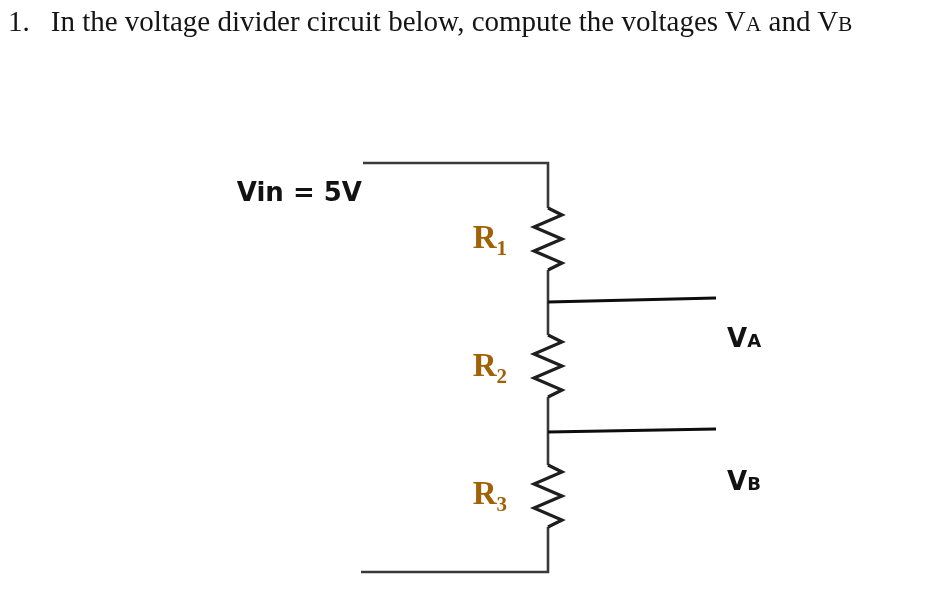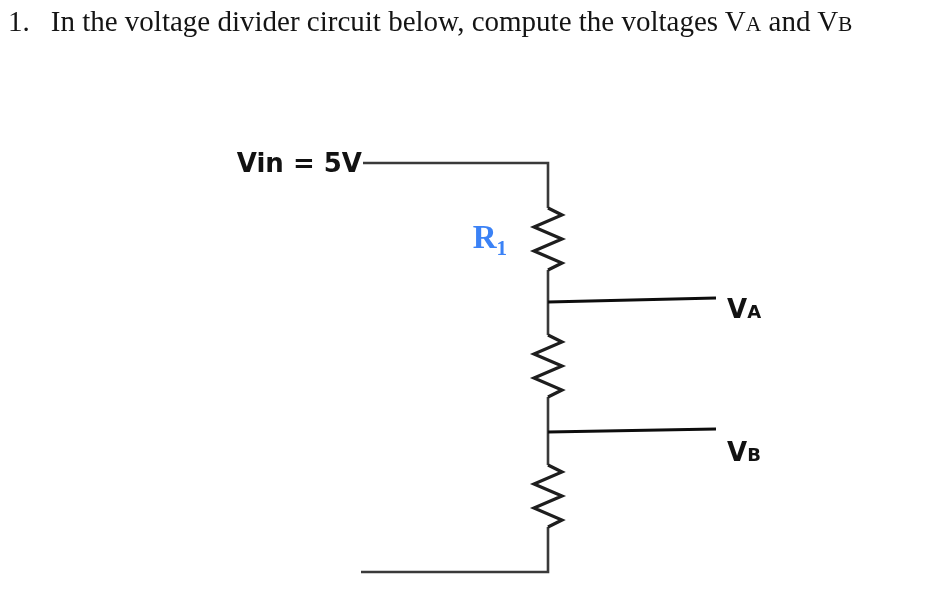--- a/index.html
+++ b/index.html
@@ -29,38 +29,39 @@
 
   
   .circuit-svg { position: absolute; left: 0; top: 0; }
 
   .node-label {
     position: absolute;
     font-family: "DejaVu Sans", sans-serif;
     font-weight: bold;
     color: #121212;
     white-space: nowrap;
+    margin-top: 29px;
   }
   .vin-label  { left: 200px; top: 150px; width: 162px; text-align: right; font-size: 26px; line-height: 27px; }
   .gnd-label  { left: 240px; top: 558px; width: 118px; text-align: right; font-size: 28px; line-height: 28px; }
   .tap-label  { font-size: 26px; line-height: 26px; }
   .va-label   { left: 727px; top: 296px; }
   .vb-label   { left: 727px; top: 439px; }
   .tap-label .sub-cap { font-size: 18px; }
 
   .res-label {
     position: absolute;
     left: 430px;
     width: 77px;
     text-align: right;
     font-family: "Liberation Serif", serif;
     font-weight: bold;
     font-size: 33px;
     line-height: 36px;
-    color: #3b82f6;
+    color: #a16207;
     white-space: nowrap;
   }
   .res-label .res-sub { font-size: 21px; vertical-align: -7px; }
   .r1-label { top: 219px; }
   .r2-label { top: 347px; }
   .r3-label { top: 475px; }
 </style>
 </head>
 <body>
 
@@ -98,15 +99,17 @@
 
   <div class="node-label vin-label">Vin = 5V</div>
 
 
   <div class="node-label tap-label va-label"><span>V</span><span class="sub-cap">A</span></div>
 
   <div class="node-label tap-label vb-label"><span>V</span><span class="sub-cap">B</span></div>
 
   <div class="res-label r1-label"><span>R</span><span class="res-sub">1</span></div>
 
+  <div class="res-label r2-label"><span>R</span><span class="res-sub">2</span></div>
 
+  <div class="res-label r3-label"><span>R</span><span class="res-sub">3</span></div>
 
 </div>
 
 </body></html>

